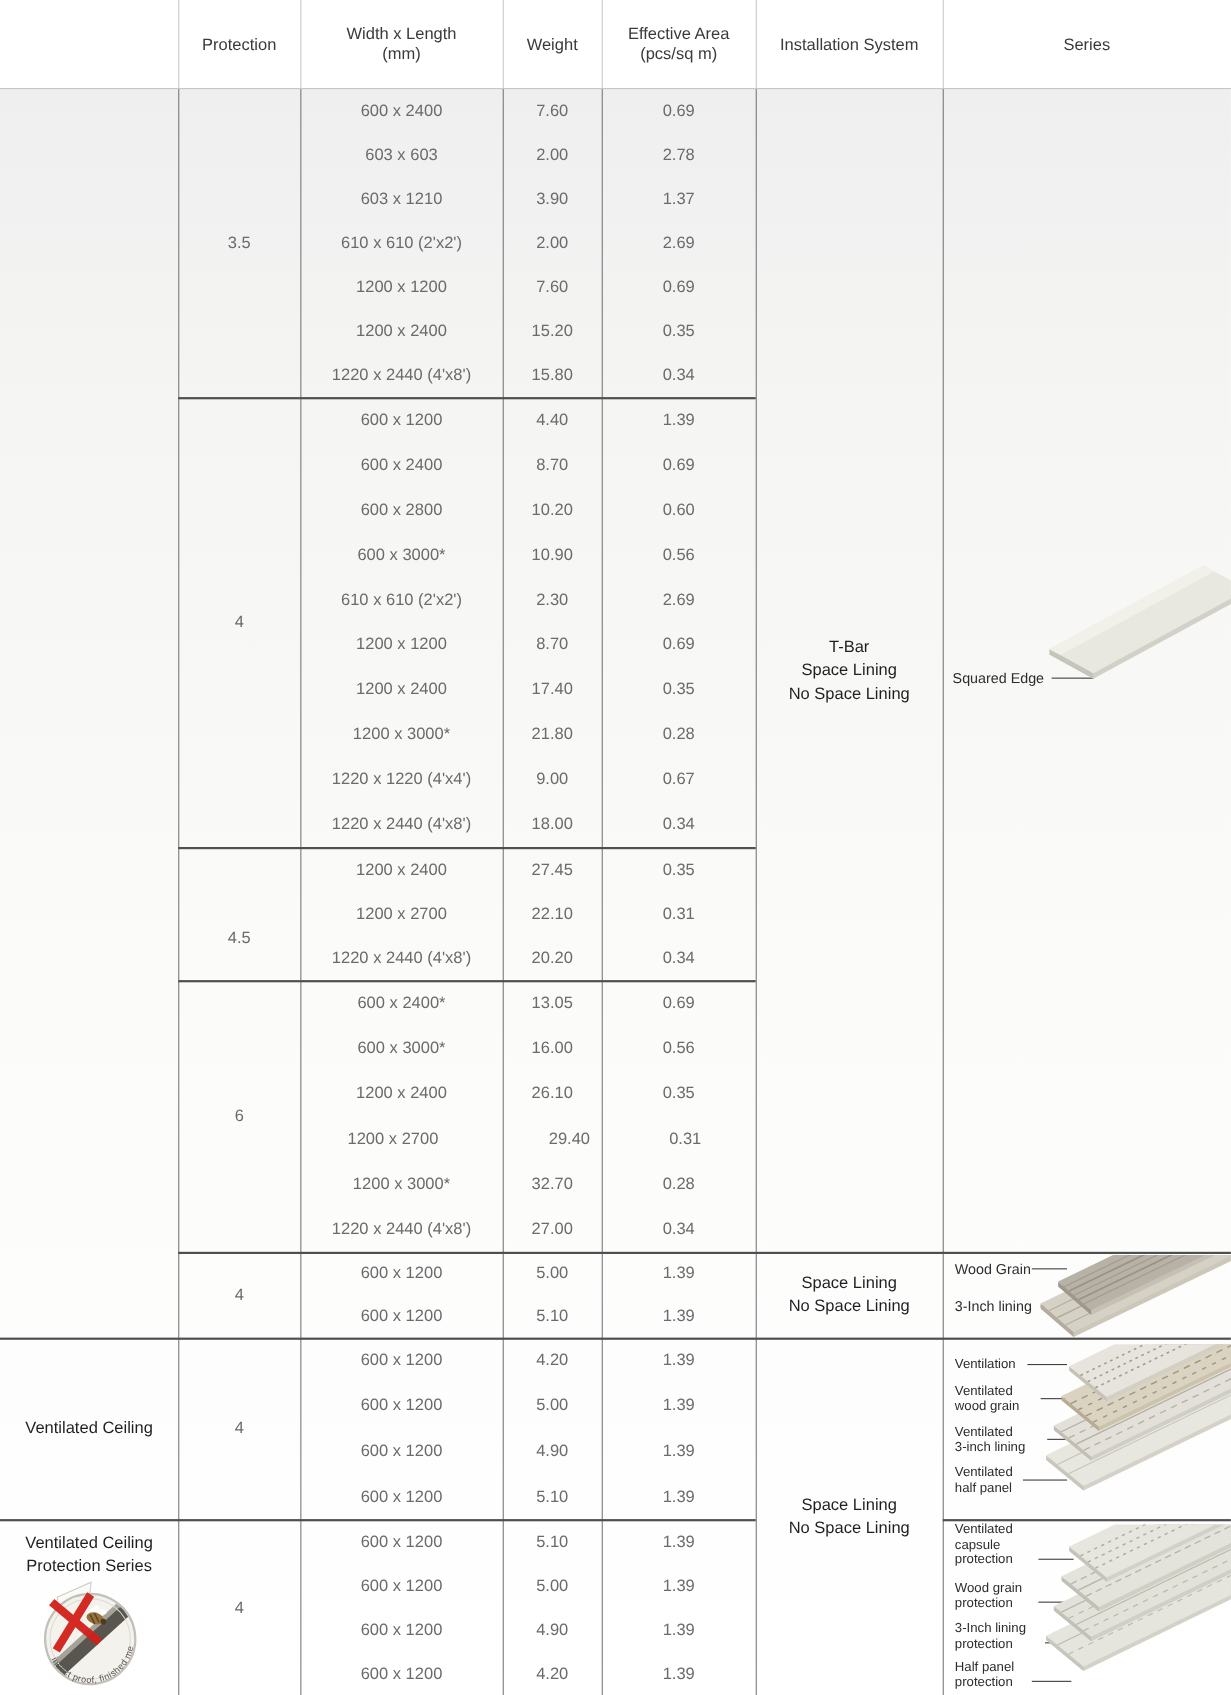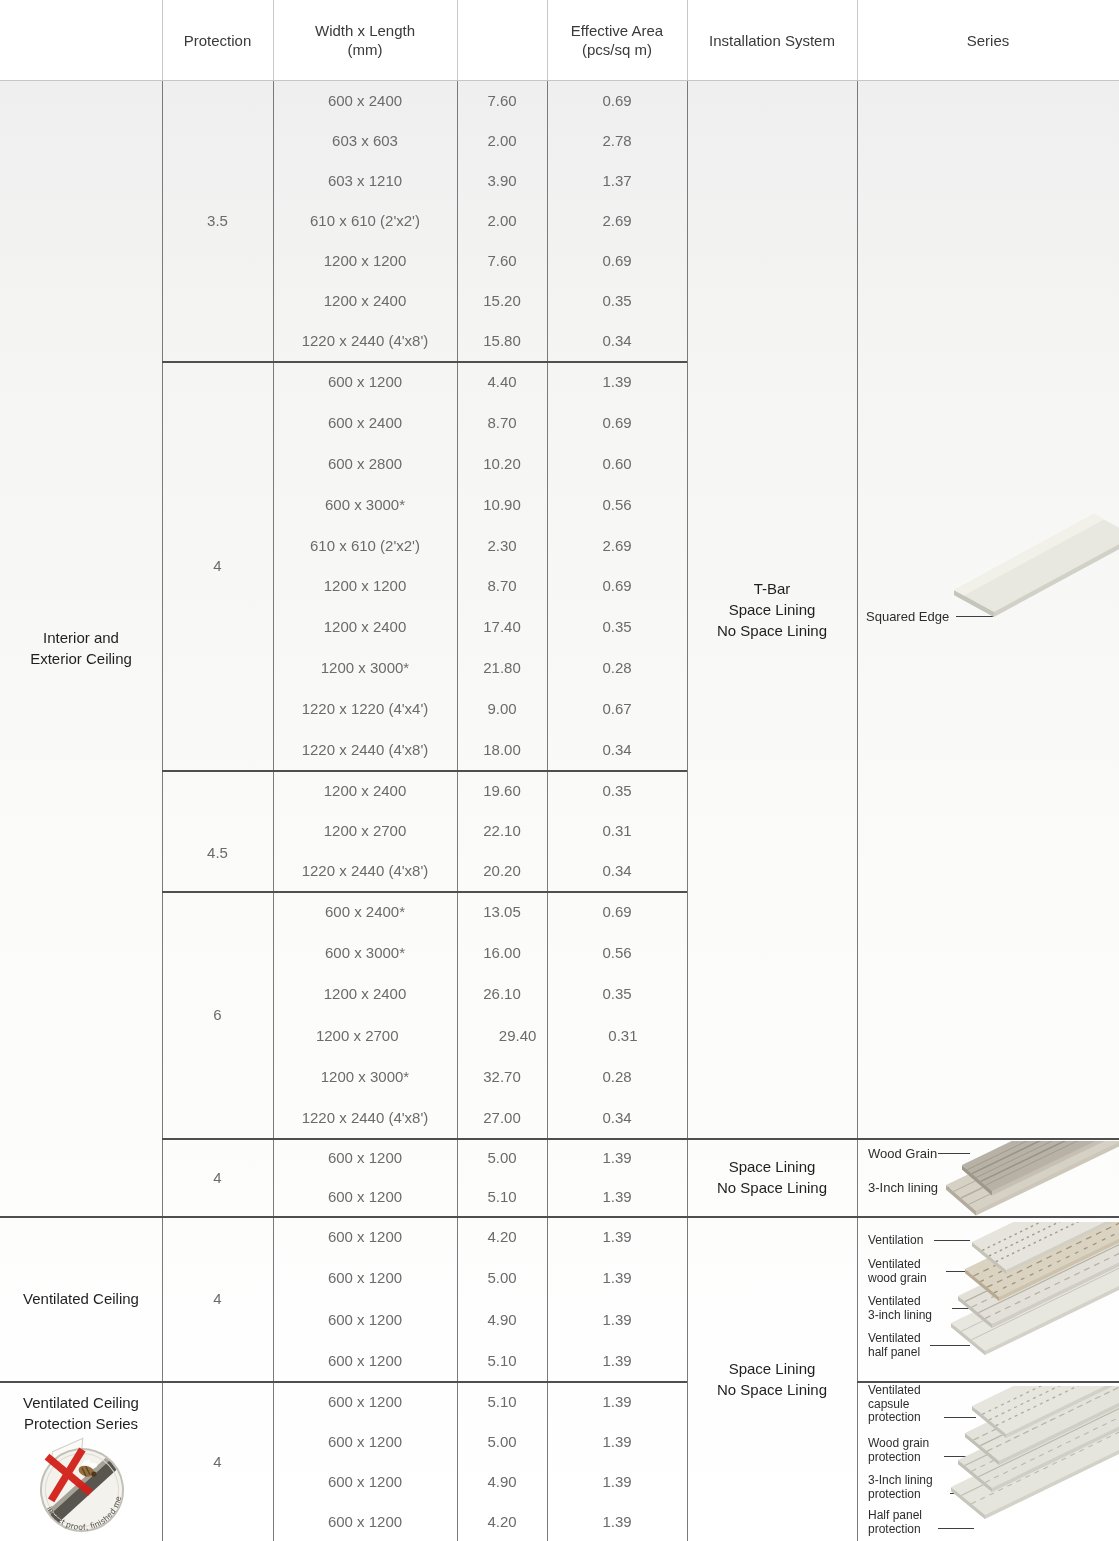--- a/index.html
+++ b/index.html
@@ -42,20 +42,21 @@
 </style>
 </head>
 <body>
 
 <div id="screen">
   <div id="body-bg"></div>
 
   <div class="hcell" style="left:162px;width:111px">Protection</div>
   <div class="hcell pre" style="left:273px;width:184px">Width x Length
 (mm)</div>
+  <div class="hcell" style="left:457px;width:90px">Weight</div>
   <div class="hcell pre" style="left:547px;width:140px">Effective Area
 (pcs/sq m)</div>
   <div class="hcell" style="left:687px;width:170px">Installation System</div>
   <div class="hcell" style="left:857px;width:262px">Series</div>
 
   <div class="vline-h" style="left:162px"></div>
   <div class="vline-h" style="left:273px"></div>
   <div class="vline-h" style="left:457px"></div>
   <div class="vline-h" style="left:547px"></div>
   <div class="vline-h" style="left:687px"></div>
@@ -69,22 +70,20 @@
 
   <div class="hline-light" style="top:80px;left:0;width:1119px"></div>
   <div class="hline" style="top:361px;left:162px;width:525px"></div>
   <div class="hline" style="top:770px;left:162px;width:525px"></div>
   <div class="hline" style="top:891px;left:162px;width:525px"></div>
   <div class="hline" style="top:1138px;left:162px;width:957px"></div>
   <div class="hline" style="top:1216px;left:0;width:1119px"></div>
   <div class="hline" style="top:1381px;left:0;width:687px"></div>
   <div class="hline" style="top:1381px;left:857px;width:262px"></div>
 
-  <div class="appcell pre" style="left:0;top:80px;width:162px;height:1136px">Interior and
-Exterior Ceiling</div>
   <div class="appcell pre" style="left:0;top:1216px;width:162px;height:165px">Ventilated Ceiling</div>
   <div class="appcell pre" style="left:0;top:1392px;width:162px;height:44px;align-items:flex-start">Ventilated Ceiling
 Protection Series</div>
 
   <svg class="panel-svg" style="left:28px;top:1434px" width="112" height="106" viewBox="0 0 112 106">
     <g transform="rotate(-8 54 56)">
       <polygon points="30,14 62,5 55,33 26,30" fill="#fafaf7" stroke="#cfcdc5" stroke-width="1"></polygon>
       <circle cx="54" cy="56" r="41" fill="#f4f2ec" stroke="#c2c0b8" stroke-width="2"></circle>
       <clipPath id="badge-clip">
           <circle cx="54" cy="56" r="40"></circle>
@@ -334,21 +333,21 @@
         <span class="rc" style="width: 140px;">0.67</span>
       </div>
       <div class="spec-row" style="top: 729.1px; height: 40.9px;">
         <span class="rc" style="width: 184px;">1220 x 2440 (4'x8')</span>
         <span class="rc" style="width: 90px;">18.00</span>
         <span class="rc" style="width: 140px;">0.34</span>
       </div>
       <div class="cell thk" style="top: 800px; height: 104px;">4.5</div>
       <div class="spec-row" style="top: 770px; height: 40.3333px;">
         <span class="rc" style="width: 184px;">1200 x 2400</span>
-        <span class="rc" style="width: 90px;">19.60</span>
+        <span class="rc" style="width: 90px;">27.45</span>
         <span class="rc" style="width: 140px;">0.35</span>
       </div>
       <div class="spec-row" style="top: 810.333px; height: 40.3333px;">
         <span class="rc" style="width: 184px;">1200 x 2700</span>
         <span class="rc" style="width: 90px;">22.10</span>
         <span class="rc" style="width: 140px;">0.31</span>
       </div>
       <div class="spec-row" style="top: 850.667px; height: 40.3333px;">
         <span class="rc" style="width: 184px;">1220 x 2440 (4'x8')</span>
         <span class="rc" style="width: 90px;">20.20</span>

